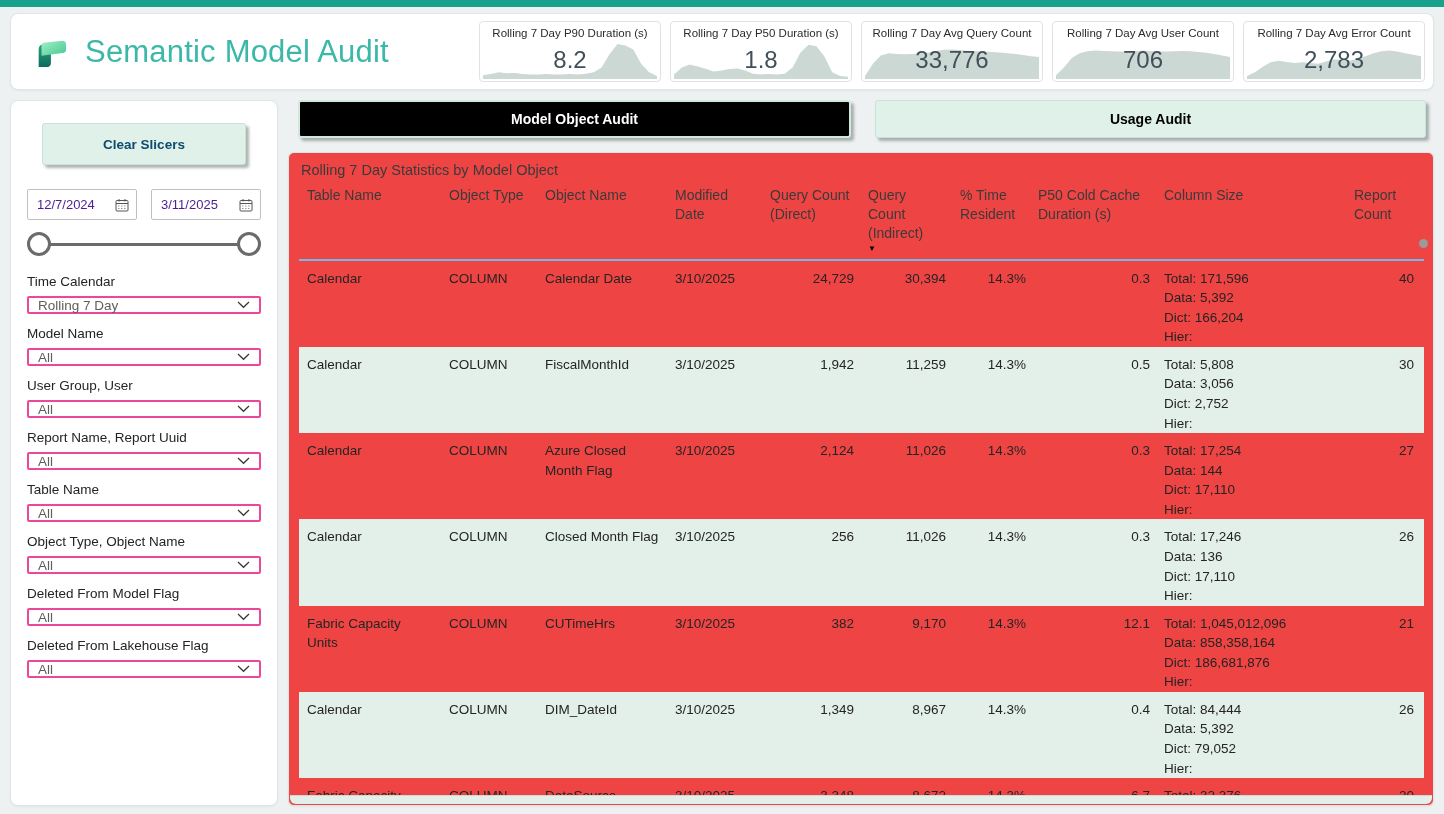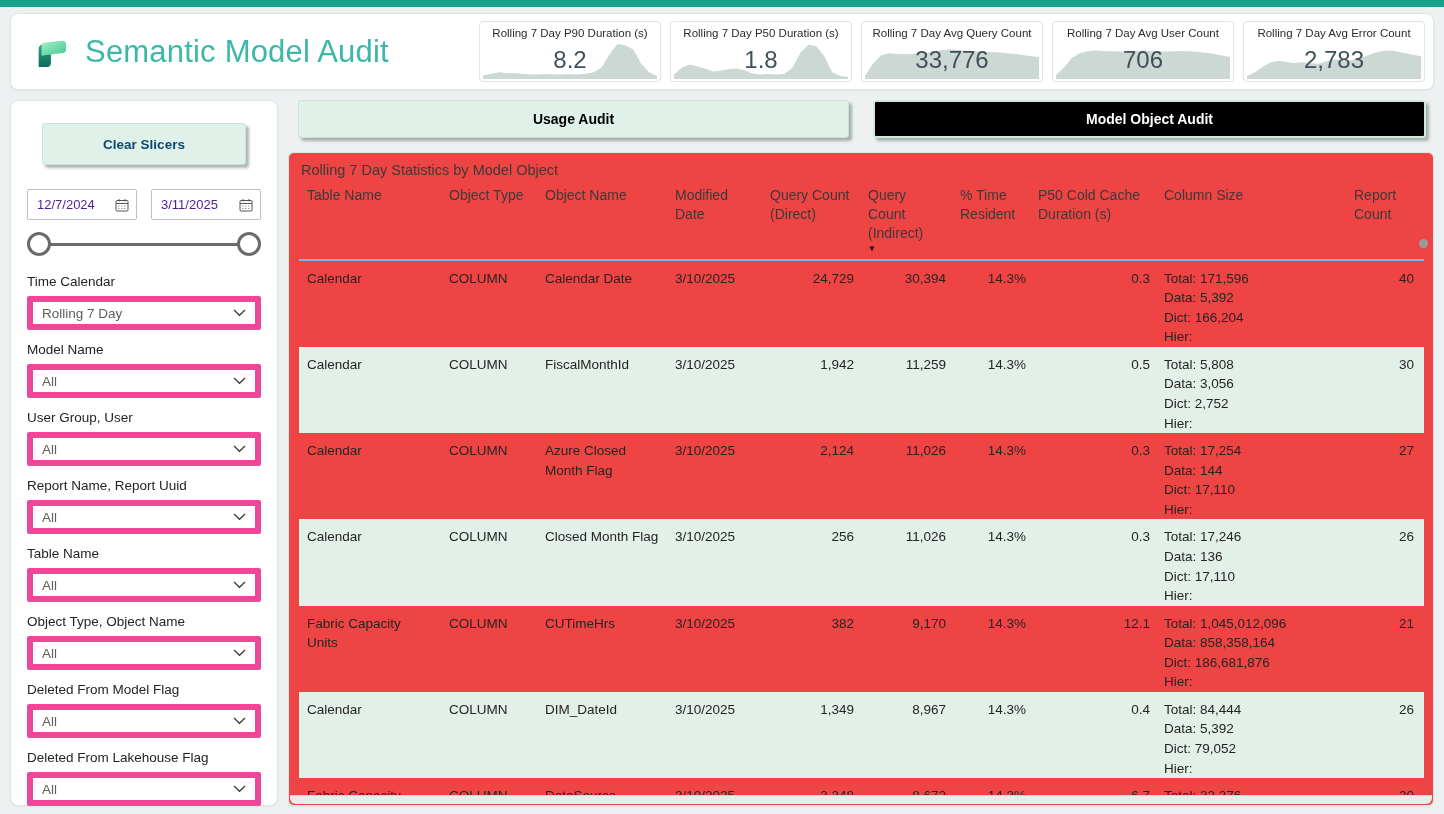--- a/index.html
+++ b/index.html
@@ -35,21 +35,21 @@
   .date-box { flex:1; height:31px; border:1px solid #c2c0be; border-radius:2px;
     display:flex; align-items:center; padding:0 7px 0 9px; font-size:13px; color:#4c1d95; }
   .date-box .dval { flex:1; }
   .slider { position:relative; height:34px; margin-top:8px; }
   .slider .track { position:absolute; left:12px; right:12px; top:15px; height:3px; background:#6b6b6b; }
   .handle { position:absolute; top:4px; width:24px; height:24px; border:3px solid #6b6b6b;
     border-radius:50%; background:#fff; }
   .handle.left { left:0; } .handle.right { right:0; }
   .slicer-group { margin-top:12px; }
   .slicer-label { font-size:13.5px; color:#252423; margin-bottom:7px; }
-  .slicer-box { height:34px; border:6px solid #ec4899; border-radius:2px;
+  .slicer-box { height:18px; border:2px solid #ec4899; border-radius:2px;
     display:flex; align-items:center; padding:0 9px; cursor:pointer; }
   .slicer-value { flex:1; font-size:13.5px; color:#605e5c; }
 
   
   .main { position:absolute; left:288px; top:100px; right:10px; bottom:8px; }
   .tabs { display:flex; gap:24px; padding:0 8px 0 10px; }
   .tab-btn { flex:1; height:38px; border-radius:3px; font-family:inherit;
     font-size:14px; font-weight:bold; cursor:pointer;
     box-shadow:3px 3px 3px rgba(110,120,116,.55); }
   .tab-btn.inactive { background:#dff1e9; color:#000; border:1px solid #c6e4d5; }
@@ -257,22 +257,22 @@
       <svg class="icon-chevron" width="13" height="8" viewBox="0 0 13 8">
         <path d="M1 1 L6.5 6.3 L12 1" stroke="#3b3a39" stroke-width="1.3" fill="none"></path>
       </svg>
     </div>
   </div>
 </div>
 </aside>
 
 <main class="main">
   <div class="tabs">
+    <button class="tab-btn active">Model Object Audit</button>
     <button class="tab-btn inactive">Usage Audit</button>
-    <button class="tab-btn active">Model Object Audit</button>
   </div>
 
   <div class="table-card">
     <div class="table-title">Rolling 7 Day Statistics by Model Object</div>
     <table>
       <thead>
           <tr>
             <th class="col0"><span>Table Name</span></th>
             <th class="col1"><span>Object Type</span></th>
             <th class="col2"><span>Object Name</span></th>

